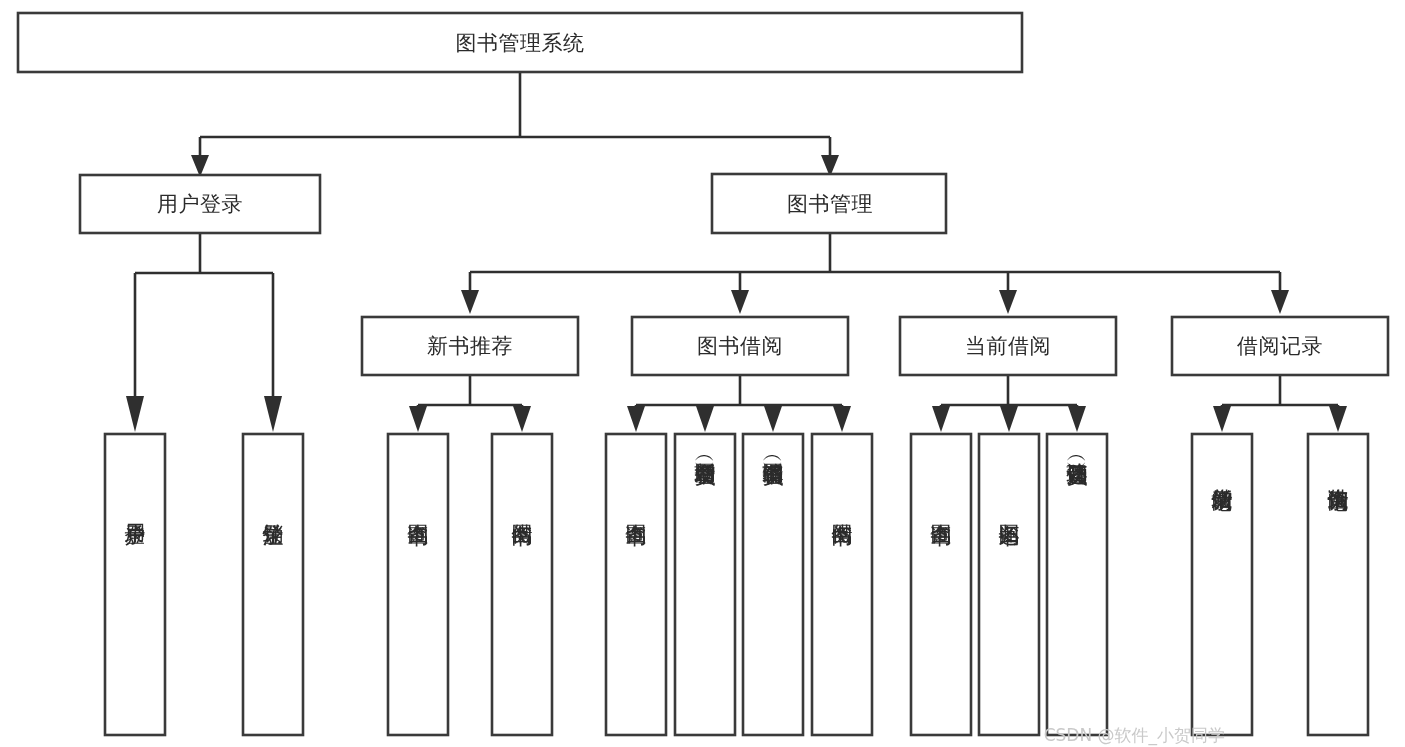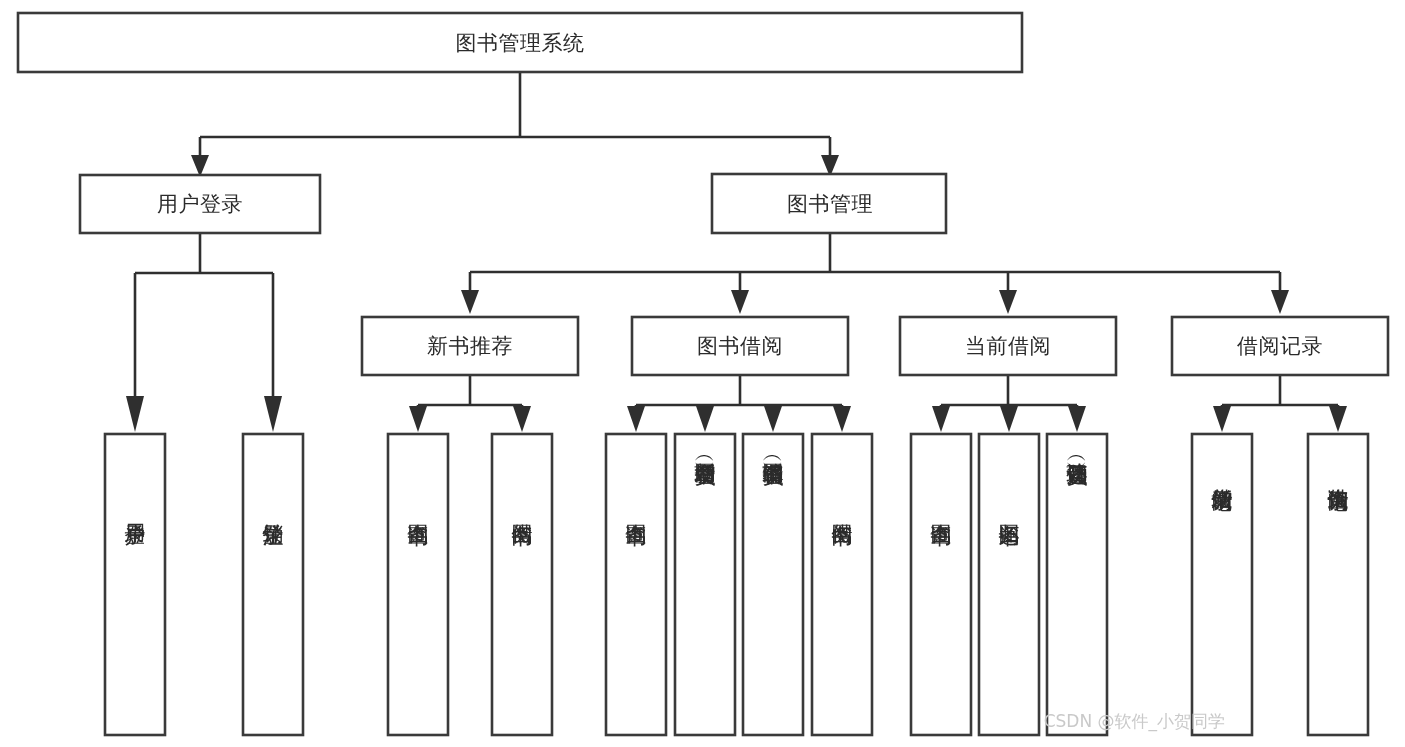--- a/index.html
+++ b/index.html
@@ -53,21 +53,21 @@
     fill: none;
     stroke-linecap: butt;
   }
   .arrow-head {
     fill: #2f2f2f;
     stroke: none;
   }
   .watermark {
     position: absolute;
     right: 8px;
-    bottom: 14px;
+    bottom: 0;
     color: #c9c9c9;
     font-size: 17px;
     font-family: "DejaVu Sans", "Liberation Sans", sans-serif;
     white-space: nowrap;
     user-select: none;
   }
 </style>
 </head>
 <body>
 

